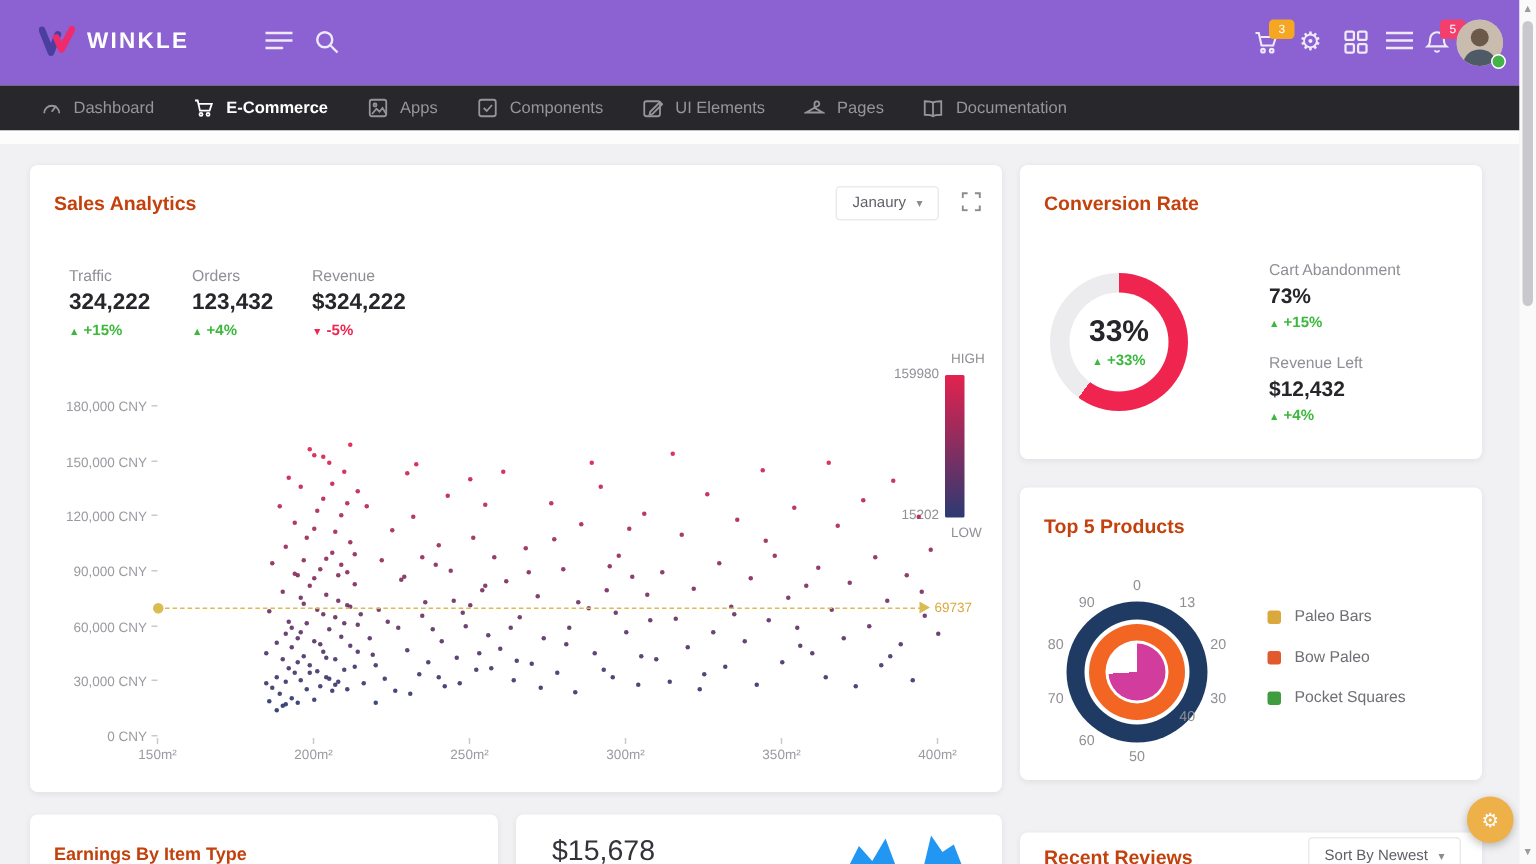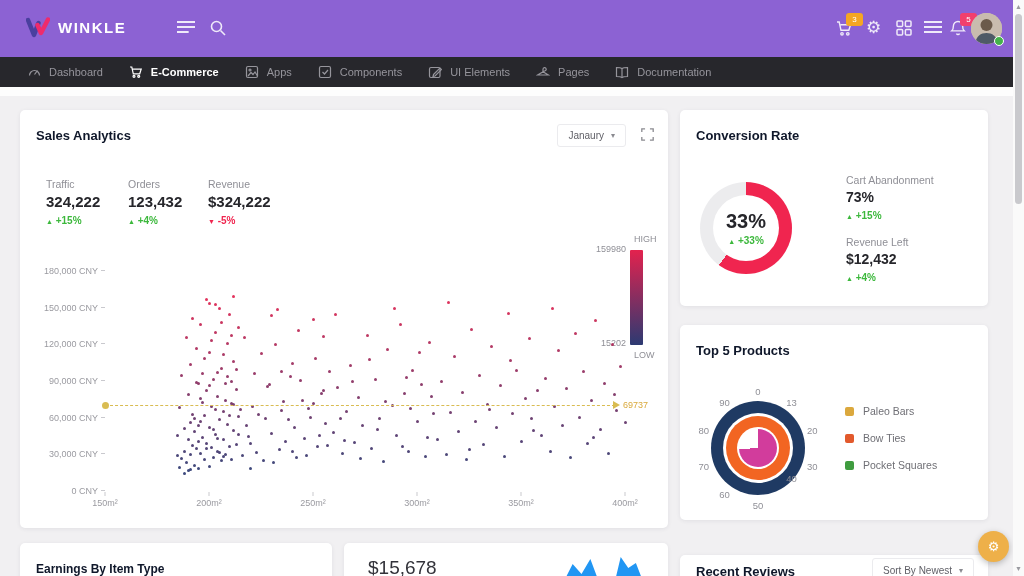--- a/index.html
+++ b/index.html
@@ -20,21 +20,21 @@
     background:#43b34a;border:1.5px solid #fff;}
   
   .nav{position:absolute;left:0;top:57px;width:1013px;height:30px;background:#27272c;
     display:flex;align-items:center;padding-left:14px;box-sizing:border-box;}
   .nav-item{display:flex;align-items:center;gap:8px;padding:0 13px;height:100%;cursor:pointer;
     color:#96959c;font-size:11px;}
   .nav-item.active{color:#fff;font-weight:bold;}
   .whiteband{position:absolute;left:0;top:87px;width:1013px;height:9px;background:#fdfdfd;}
   
   .card{position:absolute;background:#fff;border-radius:5px;box-shadow:0 1px 4px rgba(40,40,60,.08);}
-  .card-title{font-size:13px;font-weight:bold;color:#0f172a;}
+  .card-title{font-size:13px;font-weight:bold;color:#c2410c;}
   
   .sales{left:20px;top:110px;width:648px;height:418px;}
   .drop{position:absolute;border:1px solid #ebebee;border-radius:3px;background:#fff;
     font-size:10px;color:#5f5f66;display:flex;align-items:center;gap:7px;cursor:pointer;}
   .stat-label{font-size:10.5px;color:#8f8f96;}
   .stat-value{font-size:15px;font-weight:bold;color:#26262b;margin-top:3px;}
   .stat-delta{font-size:10px;margin-top:5px;font-weight:bold;}
   .up{color:var(--green);} .down{color:var(--red);}
   .ytick{position:absolute;font-size:9px;color:#9a9aa0;text-align:right;width:74px;}
   .ytickdash{position:absolute;width:4px;height:1px;background:#c9c9ce;}
@@ -570,21 +570,21 @@
         <div class="atick" style="left: 9.78978px; top: 46.386px;">80</div>
         <div class="atick" style="left: 30.4962px; top: 17.886px;">90</div>
       </div>
     <div id="top5-legend" class="abs" style="left:165px;top:80px;">
         <div class="leg-item">
           <div class="leg-sw" style="background: rgb(219, 168, 61);"></div>
           <div class="leg-lb">Paleo Bars</div>
         </div>
         <div class="leg-item">
           <div class="leg-sw" style="background: rgb(226, 89, 44);"></div>
-          <div class="leg-lb">Bow Ties</div>
+          <div class="leg-lb">Bow Paleo</div>
         </div>
         <div class="leg-item">
           <div class="leg-sw" style="background: rgb(63, 156, 63);"></div>
           <div class="leg-lb">Pocket Squares</div>
         </div>
       </div>
   </div>
 
   <div class="card earn">
     <div class="card-title abs" style="left:16px;top:19px;font-size:12px;">Earnings By Item Type</div>

